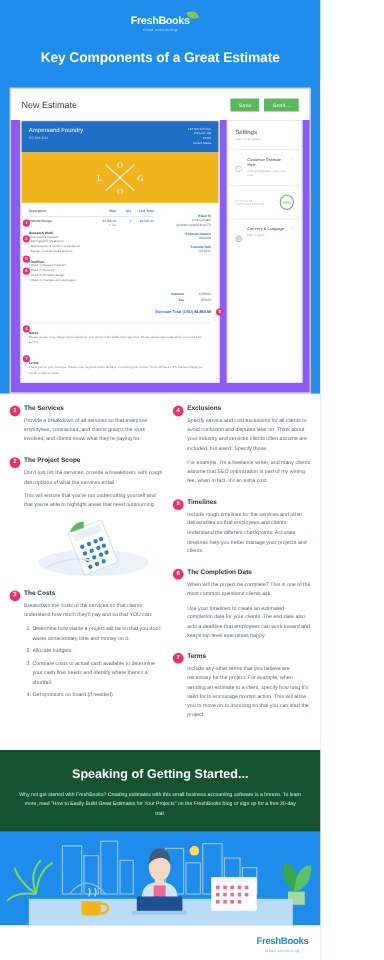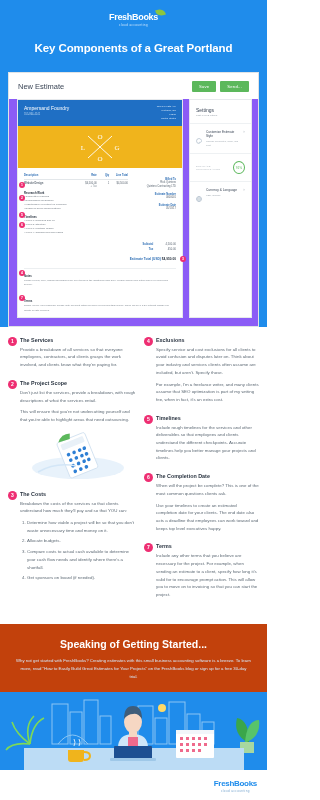--- a/index.html
+++ b/index.html
@@ -96,21 +96,21 @@
   .sec .num { position:absolute; left:0; top:0px; width:9px; height:9px; border-radius:50%;
               background:#ee2e72; color:#fff; font-size:5px; line-height:9px; text-align:center; font-weight:bold; }
   .sec h3 { font-size:5.4px; color:#2b3542; margin-bottom:3px; }
   .sec p { font-size:4.4px; color:#5f6b76; line-height:1.75; margin-bottom:4px; }
   .sec ol { margin:0 0 0 7px; }
   .sec ol li { font-size:4.4px; color:#5f6b76; line-height:1.75; margin-bottom:3px; }
 
   .illus { margin:4px 0 8px; height:52px; position:relative; }
 
   
-  .cta { background:#c2410c; padding:14px 16px 12px; text-align:center; }
+  .cta { background:#14532d; padding:14px 16px 12px; text-align:center; }
   .cta h2 { font-size:10.5px; color:#ffffff; font-weight:bold; }
   .cta p { margin-top:7px; font-size:4.3px; color:#d6e9fb; line-height:1.85; }
 
   
   .scene { position:relative; height:78px; background:#1f8ceb; overflow:hidden; }
   .footer { height:37px; background:#ffffff; position:relative; }
   .f-logo { position:absolute; right:10px; top:9px; text-align:center; }
   .f-logo .logo-text { color:#1f8ceb; font-size:8px; }
   .f-logo .logo-sub { color:#7aa7cf; }
 </style>
@@ -118,21 +118,21 @@
 <body>
 
 <div class="page">
 
   <div class="hero">
     <div class="logo-wrap">
       <div class="leaf"></div>
       <div class="logo-text">FreshBooks</div>
       <div class="logo-sub">cloud accounting</div>
     </div>
-    <div class="hero-title">Key Components of a Great Portland</div>
+    <div class="hero-title">Key Components of a Great Estimate</div>
   </div>
 
   <div class="app-shell">
     <div class="app-top">
       <div class="app-title">New Estimate</div>
       <div class="app-btns">
         <div class="btn">Save</div>
         <div class="btn">Send...</div>
       </div>
     </div>

